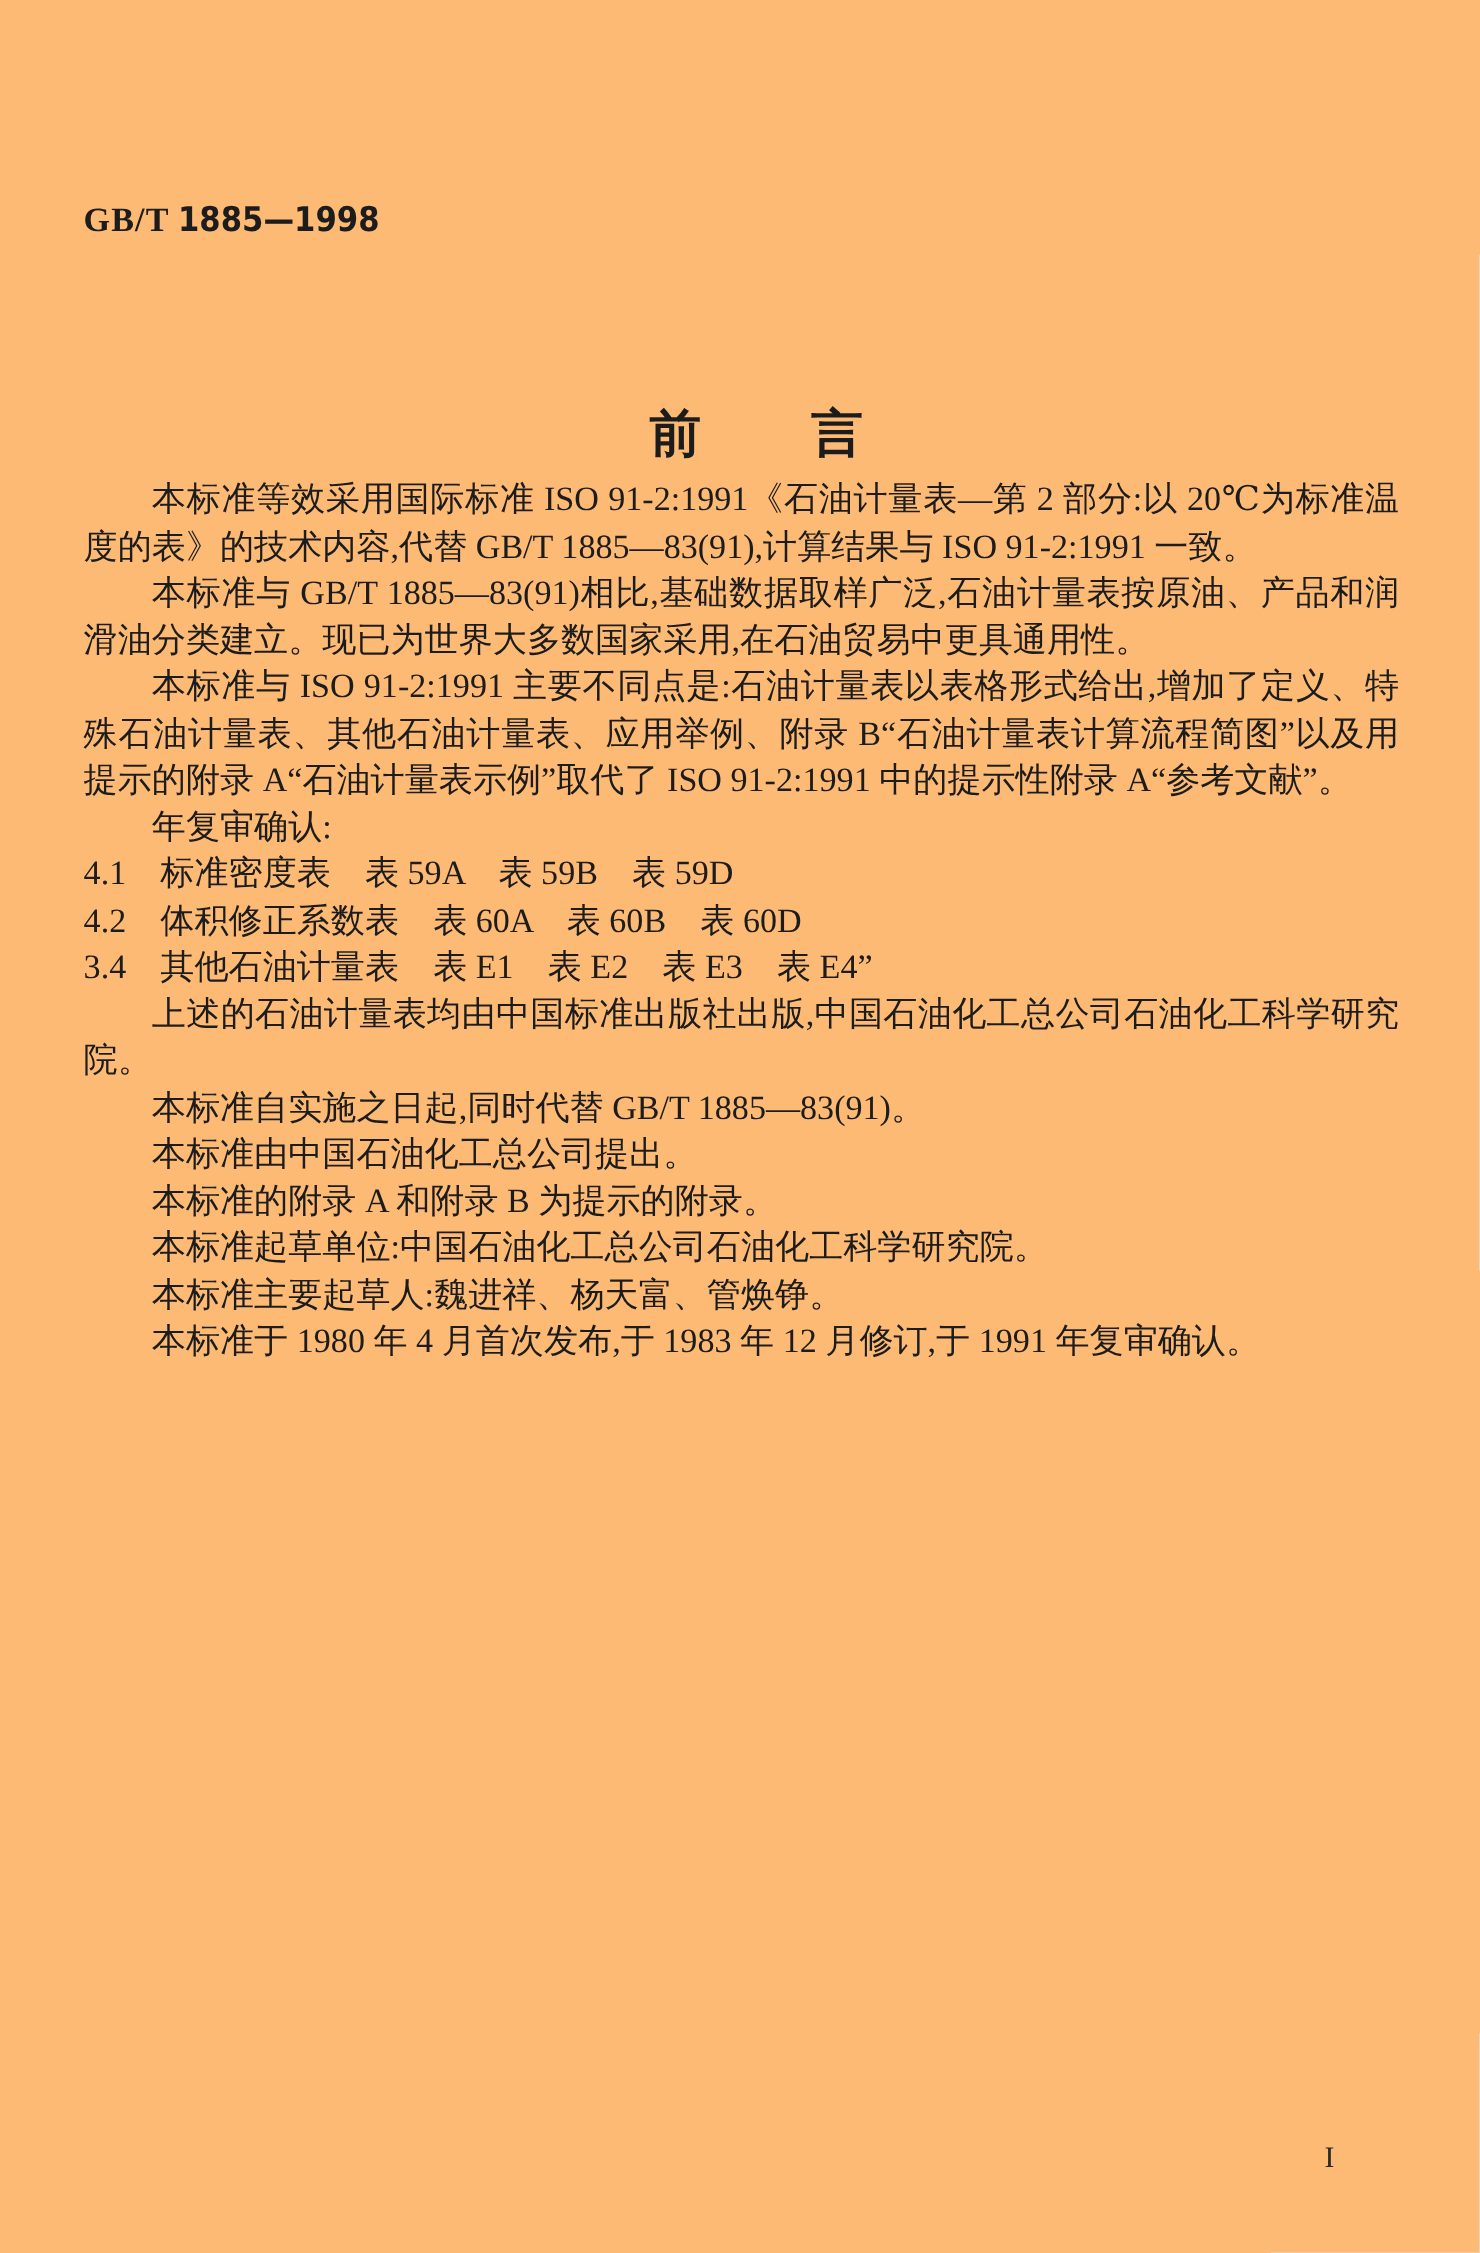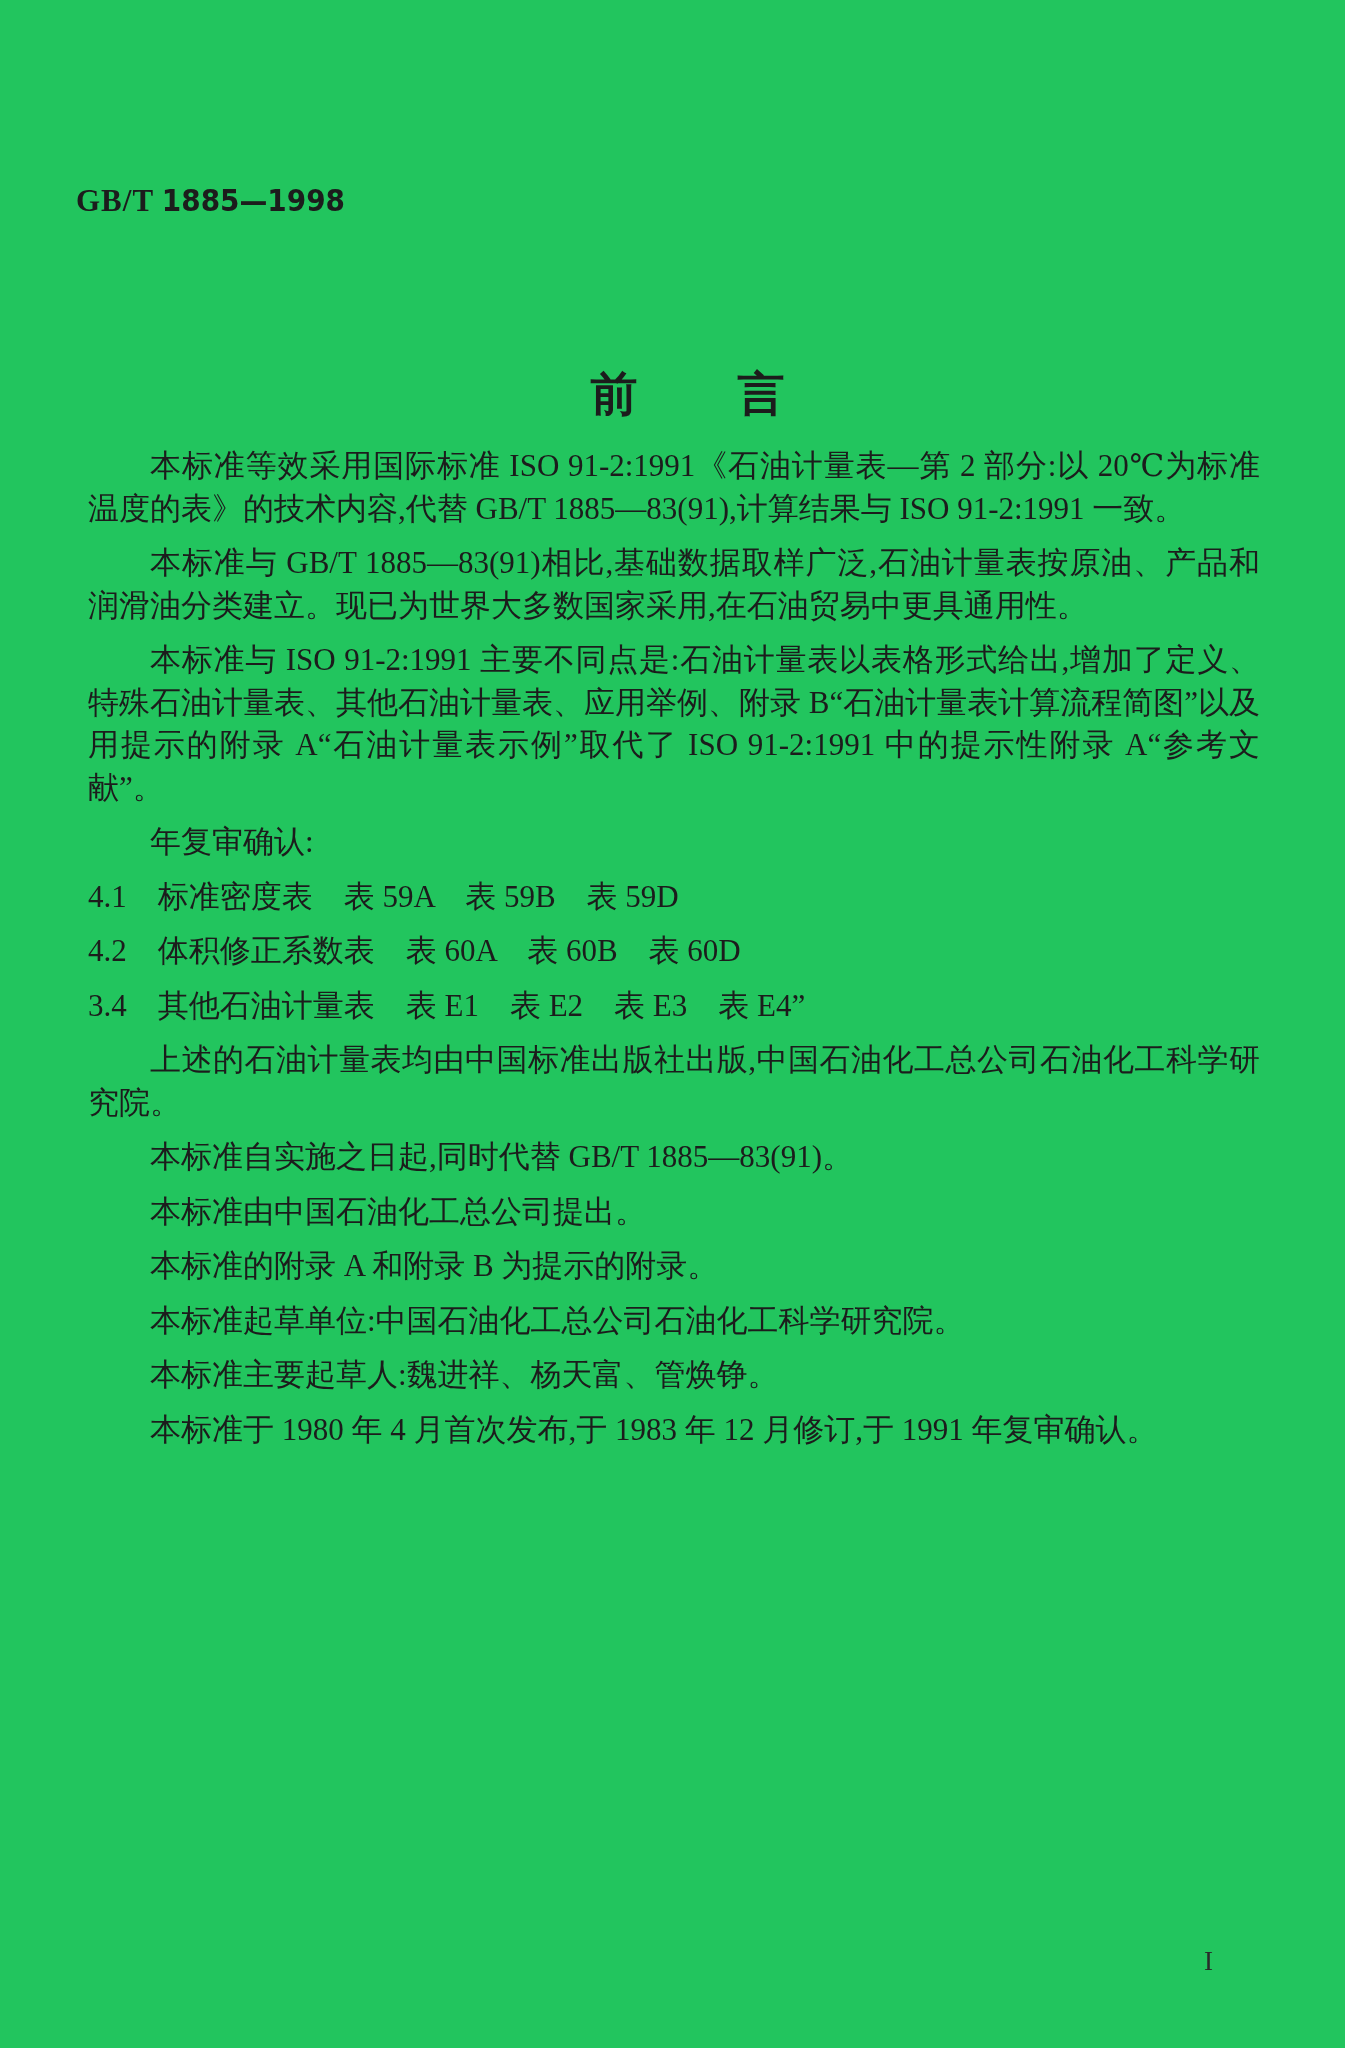--- a/index.html
+++ b/index.html
@@ -1,21 +1,21 @@
 <!DOCTYPE html>
 <html><head>
 <meta charset="utf-8">
 <style>
   html, body { margin: 0; padding: 0; background: #e9e9e9; }
   .page {
     position: relative;
     width: 1345px;
     height: 2048px;
     margin: 0 auto;
-    background: #22c55e;
+    background: #fdba74;
     font-family: "Liberation Serif", "DejaVu Serif", serif;
     color: #1c1c1c;
     overflow: hidden;
   }
   .std-code {
     position: absolute;
     top: 182px;
     left: 76px;
     font-size: 31px;
     font-weight: 700;
@@ -45,21 +45,21 @@
   .body-text {
     position: absolute;
     top: 433px;
     left: 76px;
     width: 1196px;
     font-size: 31px;
     line-height: 42.5px;
     text-align: justify;
     text-justify: inter-ideograph;
   }
-  .body-text p { margin: 12px; padding: 0; }
+  .body-text p { margin: 0; padding: 0; }
   .body-text p.indent { text-indent: 2em; }
   .body-text p.noindent { text-indent: 0; }
   .page-num {
     position: absolute;
     top: 1946px;
     left: 1204px;
     font-size: 27px;
     color: #2a2a2a;
   }
 </style>

